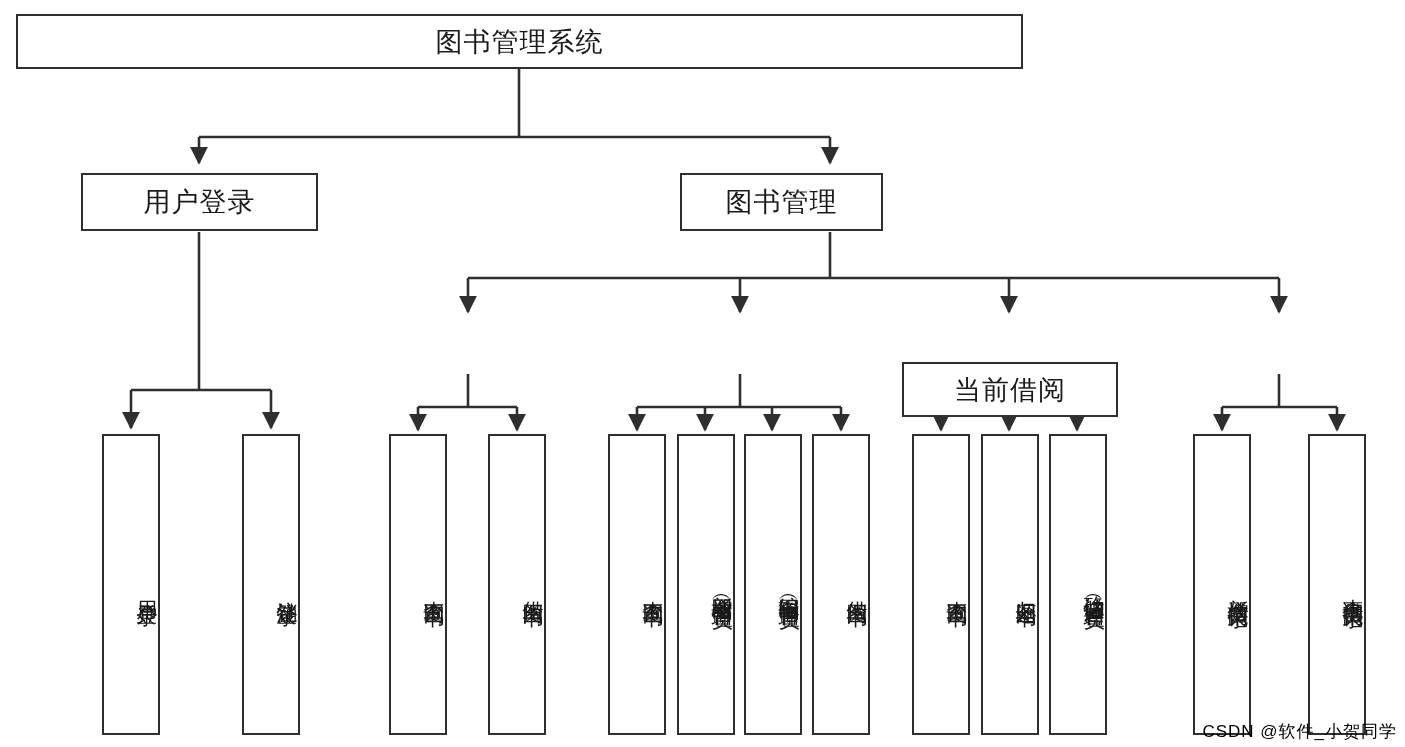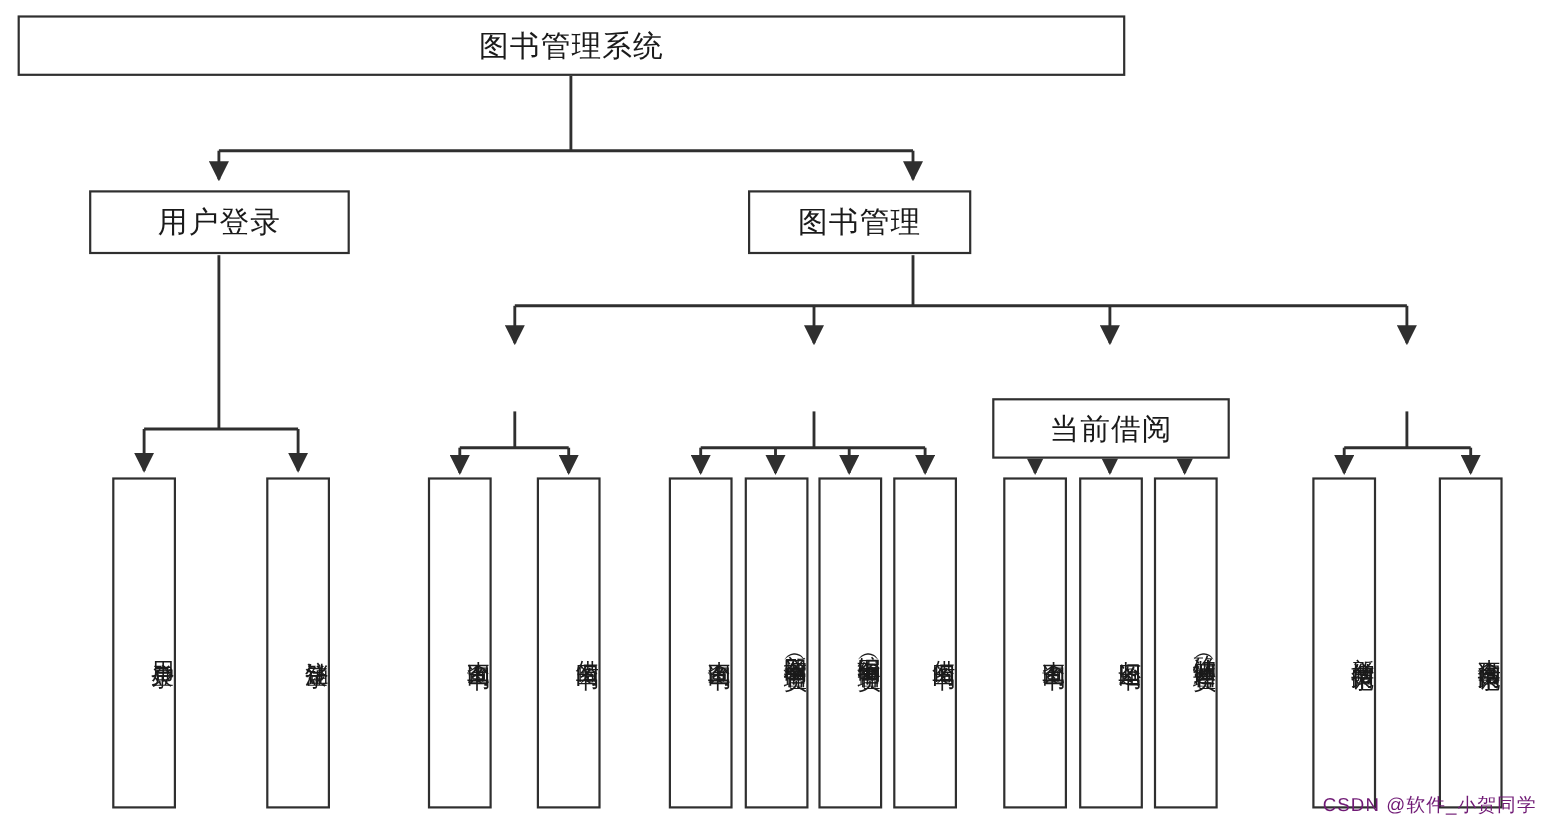--- a/index.html
+++ b/index.html
@@ -53,21 +53,21 @@
   .node.vert .vlabel {
     writing-mode: vertical-rl;
     text-orientation: upright;
     white-space: nowrap;
   }
   .watermark {
     position: absolute;
     right: 8px;
     bottom: 4px;
     font-size: 17px;
-    color: #701a75;
+    color: #000000;
     letter-spacing: 1px;
     white-space: nowrap;
   }
 </style>
 </head>
 <body>
 
 <div id="canvas">
 
   <svg id="edges" viewBox="0 0 1405 747" xmlns="http://www.w3.org/2000/svg">

